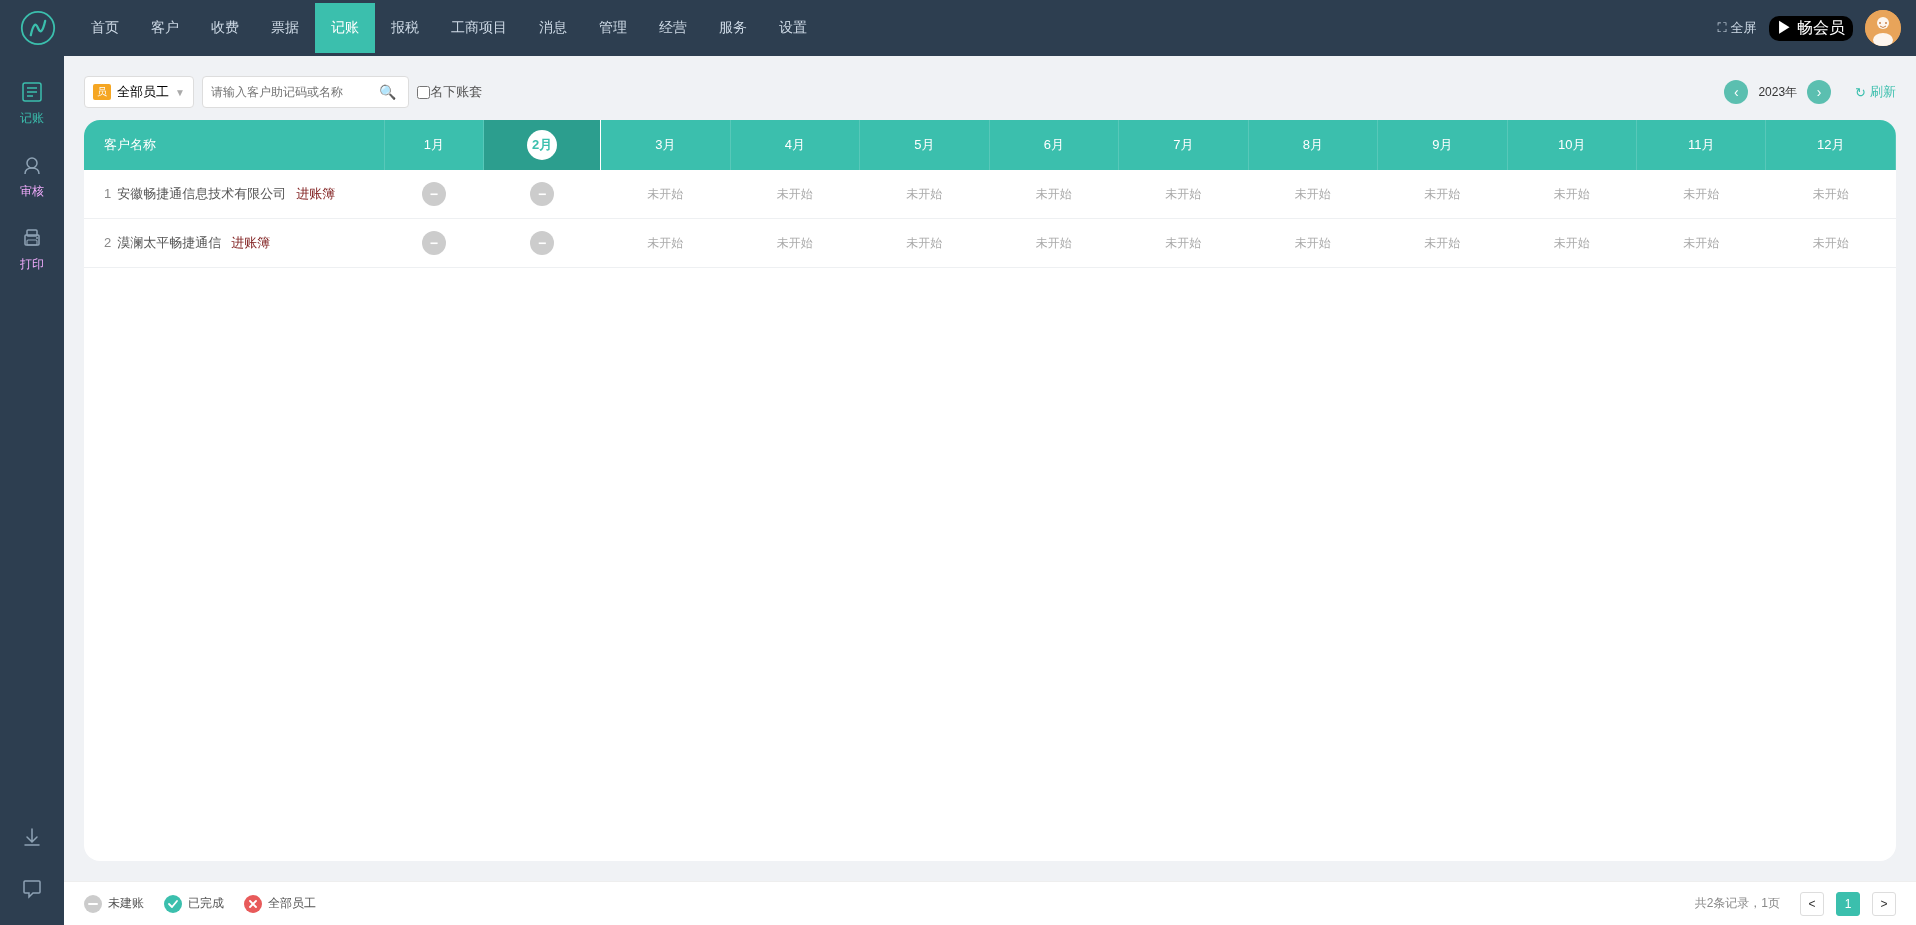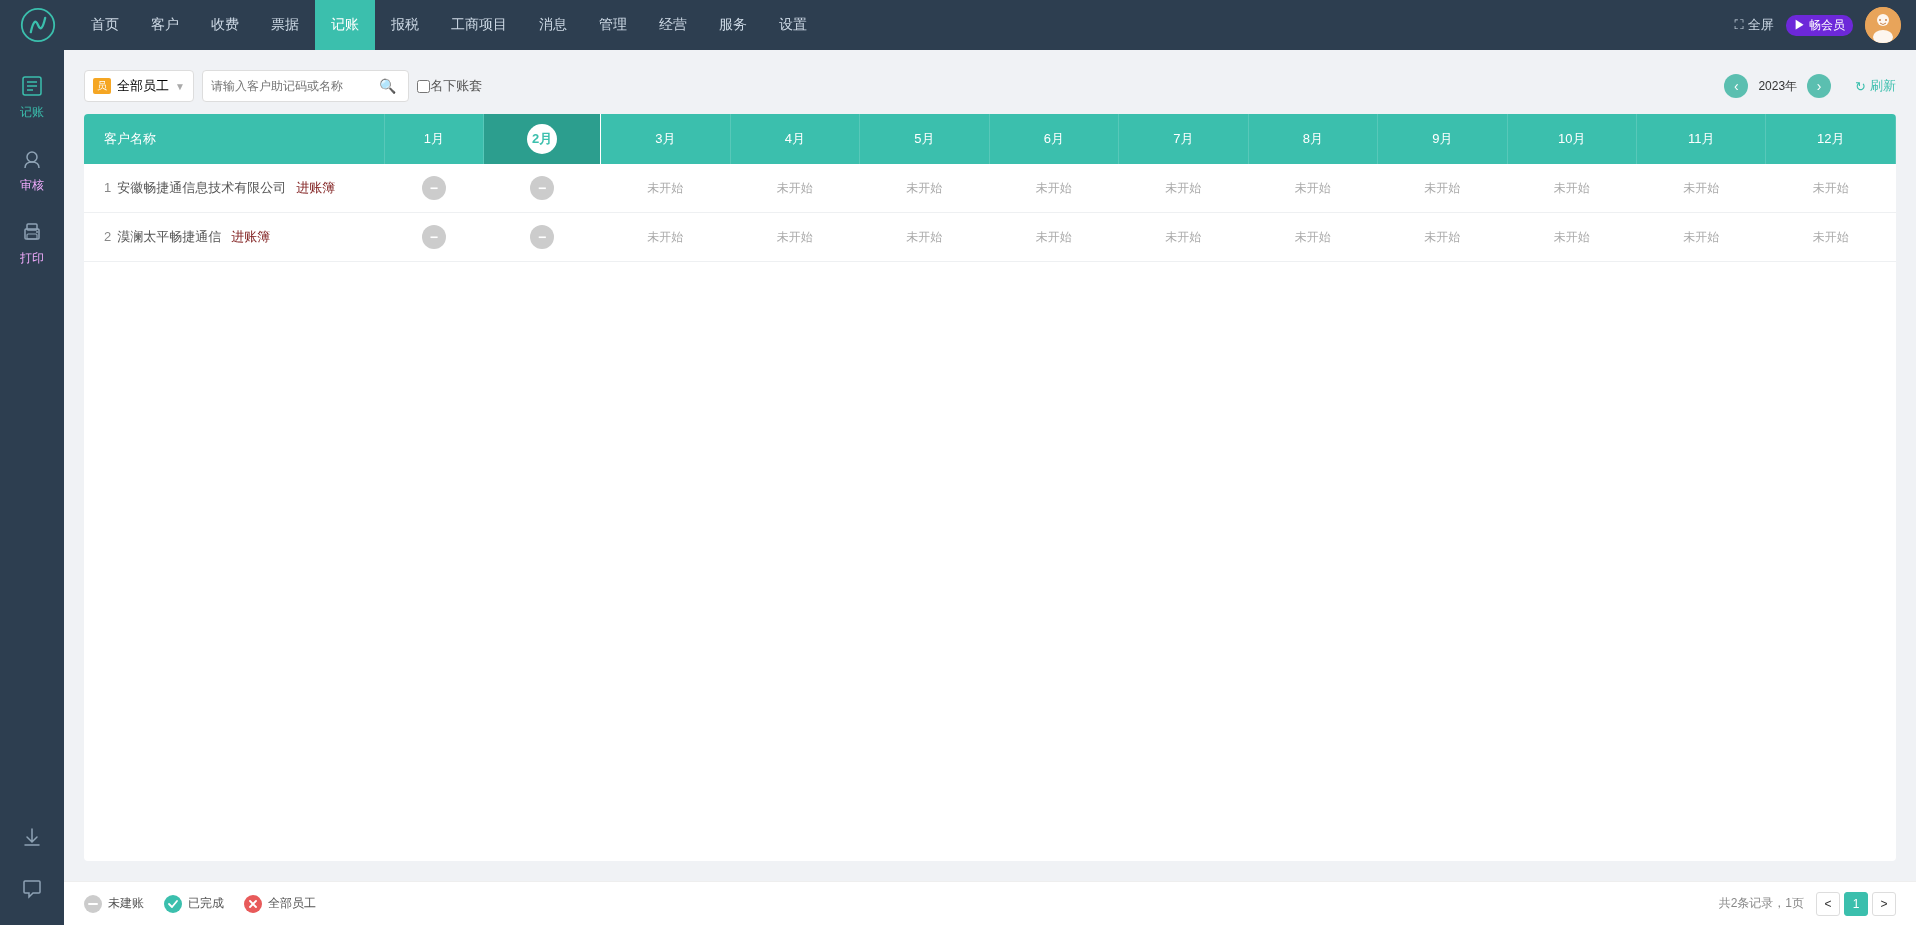--- a/index.html
+++ b/index.html
@@ -1,21 +1,21 @@
 <!DOCTYPE html>
 <html><head>
   <meta charset="utf-8">
   <style>
     * { box-sizing: border-box; margin: 0; padding: 0; }
     body { font-family: 'Microsoft YaHei', Arial, sans-serif; font-size: 13px; background: #f0f2f5; display: flex; flex-direction: column; height: 100vh; overflow: hidden; }
 
     
     .top-nav {
       background: #2d3e50;
-      height: 50px;
+      height: 56px;
       display: flex;
       align-items: center;
       padding: 0 0 0 10px;
       flex-shrink: 0;
       position: relative;
     }
     .logo {
       width: 55px;
       display: flex;
       align-items: center;
@@ -56,25 +56,25 @@
     }
     .nav-right-btn {
       color: #cdd9e5;
       font-size: 13px;
       cursor: pointer;
       display: flex;
       align-items: center;
       gap: 4px;
     }
     .vip-badge {
-      background: #6d28d9;
+      background: #000000;
       color: #fff;
       padding: 2px 8px;
       border-radius: 10px;
-      font-size: 12px;
+      font-size: 16px;
       cursor: pointer;
     }
     .avatar {
       width: 36px;
       height: 36px;
       border-radius: 50%;
       background: #e8a45a;
       display: flex;
       align-items: center;
       justify-content: center;
@@ -230,21 +230,21 @@
       color: #3bbfad;
       cursor: pointer;
       font-size: 13px;
       margin-left: 16px;
     }
 
     
     .table-wrap {
       flex: 1;
       background: #fff;
-      border-radius: 4px;
+      border-radius: 16px;
       overflow: auto;
       position: relative;
     }
     table {
       width: 100%;
       border-collapse: collapse;
       min-width: 900px;
     }
     thead tr {
       background: #3bbfad;
@@ -344,21 +344,21 @@
       align-items: center;
       justify-content: center;
     }
     .legend-dot.gray { background: #ccc; }
     .legend-dot.teal { background: #3bbfad; }
     .legend-dot.red { background: #e85a5a; }
     .legend-dot svg { width: 12px; height: 12px; }
     .pagination {
       display: flex;
       align-items: center;
-      gap: 4px;
+      gap: 12px;
       margin-left: auto;
       font-size: 12px;
       color: #555;
       text-align: right;
     }
     .page-btn {
       width: 24px;
       height: 24px;
       border: 1px solid #ddd;
       border-radius: 3px;

